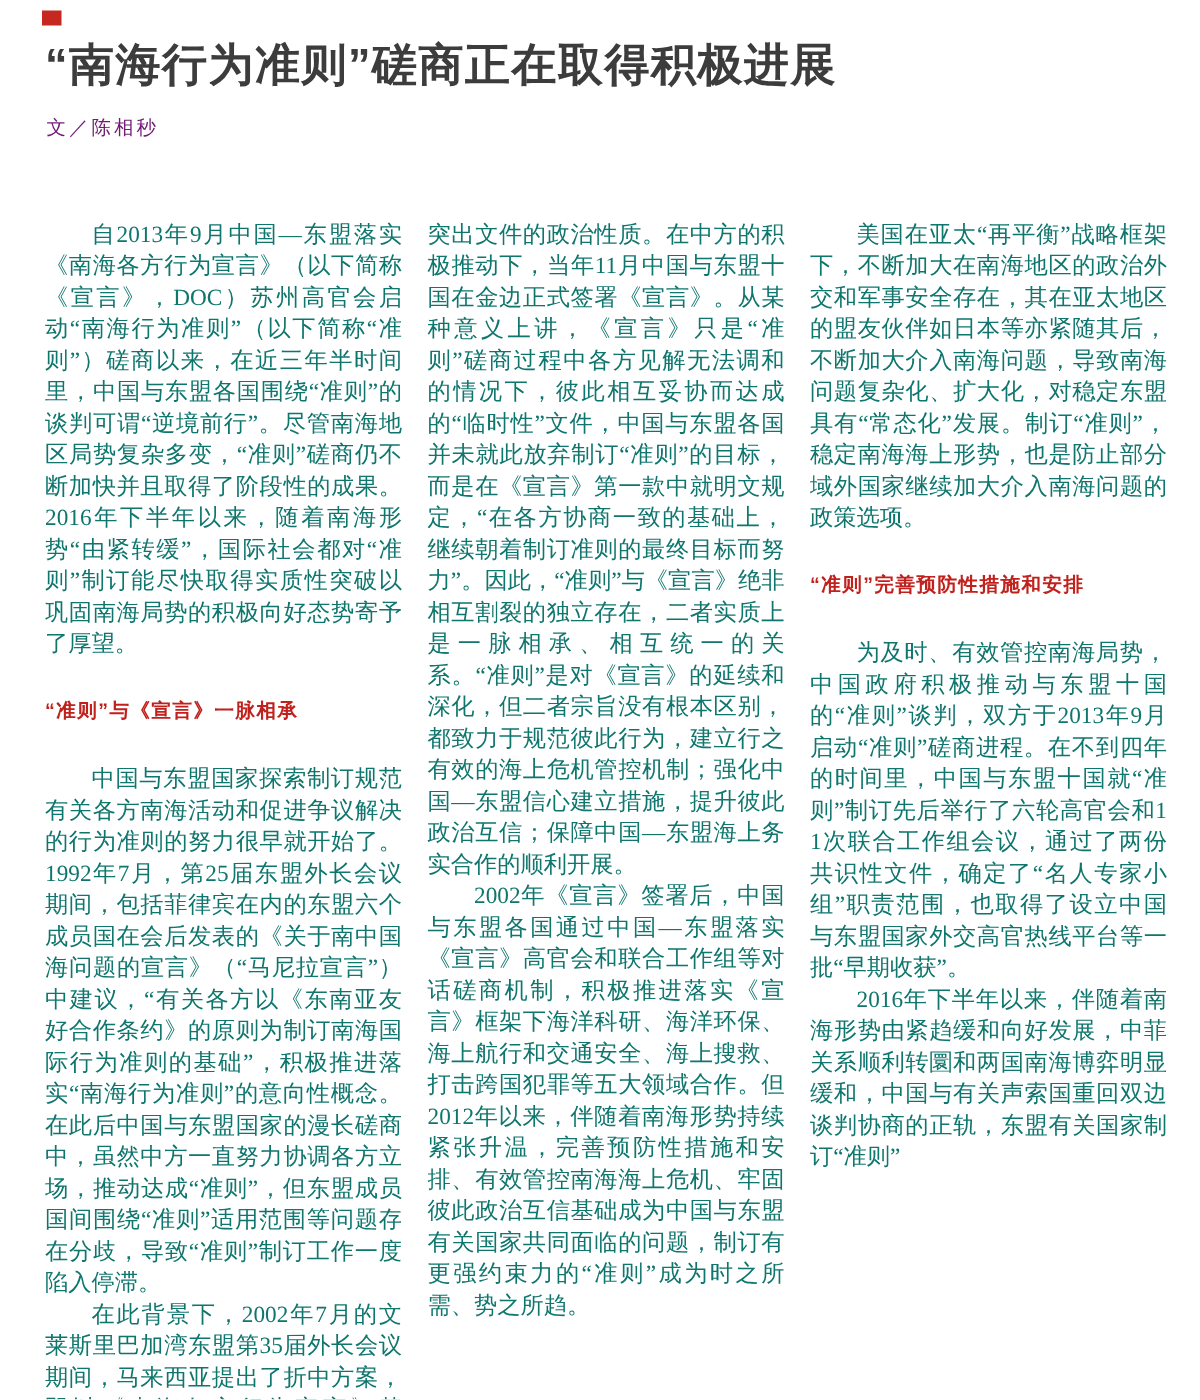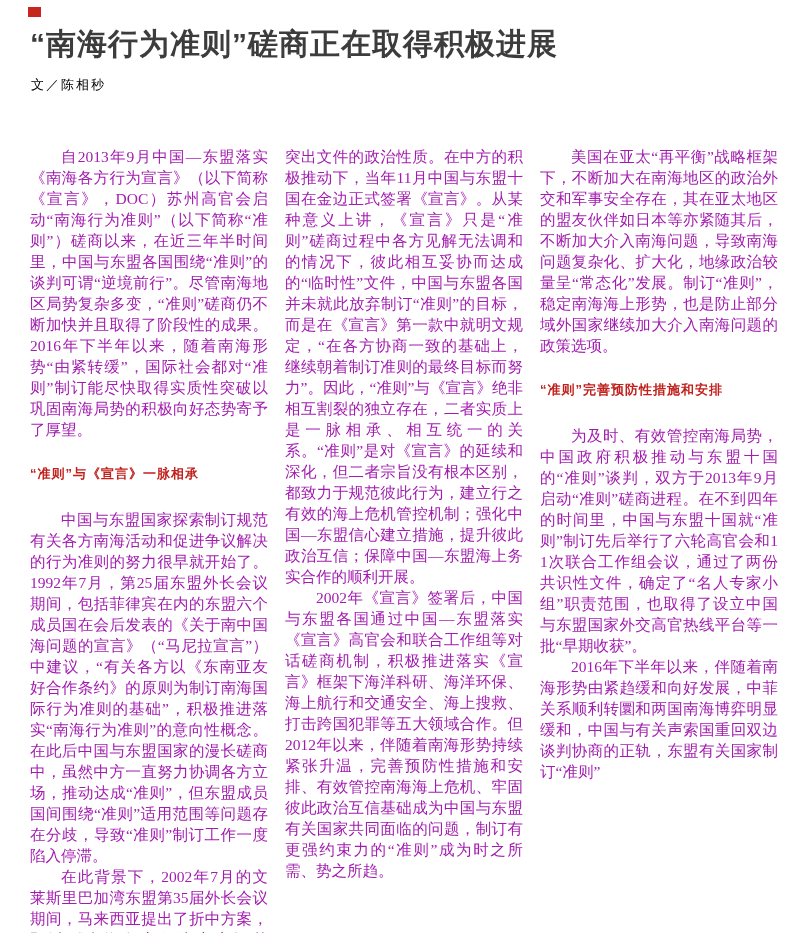--- a/index.html
+++ b/index.html
@@ -36,39 +36,39 @@
     color: #3c3c3c;
   }
 
   .byline {
     position: absolute;
     left: 31px;
     top: 76px;
     font-family: "Liberation Sans", "DejaVu Sans", sans-serif;
     font-size: 13px;
     letter-spacing: 2px;
-    color: #000000;
+    color: #701a75;
   }
 
   .article {
     position: absolute;
     left: 30px;
     top: 146px;
     width: 748px;
     display: flex;
     gap: 17px;
   }
 
   .col { width: 238px; }
 
   .para {
     font-size: 15.5px;
     line-height: 21px;
     text-align: justify;
-    color: #a21caf;
+    color: #0f766e;
     word-break: break-all;
   }
 
   .para.indent { text-indent: 2em; }
 
   .subhead {
     font-family: "Liberation Sans", "DejaVu Sans", sans-serif;
     font-weight: 700;
     font-size: 13px;
     letter-spacing: 1px;
@@ -95,20 +95,20 @@
       <p class="para indent">中国与东盟国家探索制订规范有关各方南海活动和促进争议解决的行为准则的努力很早就开始了。1992年7月，第25届东盟外长会议期间，包括菲律宾在内的东盟六个成员国在会后发表的《关于南中国海问题的宣言》（“马尼拉宣言”）中建议，“有关各方以《东南亚友好合作条约》的原则为制订南海国际行为准则的基础”，积极推进落实“南海行为准则”的意向性概念。在此后中国与东盟国家的漫长磋商中，虽然中方一直努力协调各方立场，推动达成“准则”，但东盟成员国间围绕“准则”适用范围等问题存在分歧，导致“准则”制订工作一度陷入停滞。</p>
       <p class="para indent">在此背景下，2002年7月的文莱斯里巴加湾东盟第35届外长会议期间，马来西亚提出了折中方案，即以《南海各方行为宣言》替代“准则”，并</p>
     </div>
 
     <div class="col">
       <p class="para">突出文件的政治性质。在中方的积极推动下，当年11月中国与东盟十国在金边正式签署《宣言》。从某种意义上讲，《宣言》只是“准则”磋商过程中各方见解无法调和的情况下，彼此相互妥协而达成的“临时性”文件，中国与东盟各国并未就此放弃制订“准则”的目标，而是在《宣言》第一款中就明文规定，“在各方协商一致的基础上，继续朝着制订准则的最终目标而努力”。因此，“准则”与《宣言》绝非相互割裂的独立存在，二者实质上是一脉相承、相互统一的关系。“准则”是对《宣言》的延续和深化，但二者宗旨没有根本区别，都致力于规范彼此行为，建立行之有效的海上危机管控机制；强化中国—东盟信心建立措施，提升彼此政治互信；保障中国—东盟海上务实合作的顺利开展。</p>
       <p class="para indent">2002年《宣言》签署后，中国与东盟各国通过中国—东盟落实《宣言》高官会和联合工作组等对话磋商机制，积极推进落实《宣言》框架下海洋科研、海洋环保、海上航行和交通安全、海上搜救、打击跨国犯罪等五大领域合作。但2012年以来，伴随着南海形势持续紧张升温，完善预防性措施和安排、有效管控南海海上危机、牢固彼此政治互信基础成为中国与东盟有关国家共同面临的问题，制订有更强约束力的“准则”成为时之所需、势之所趋。</p>
     </div>
 
     <div class="col">
-      <p class="para indent">美国在亚太“再平衡”战略框架下，不断加大在南海地区的政治外交和军事安全存在，其在亚太地区的盟友伙伴如日本等亦紧随其后，不断加大介入南海问题，导致南海问题复杂化、扩大化，地缘政治较量呈“常态化”发展。制订“准则”，稳定南海海上形势，也是防止部分域外国家继续加大介入南海问题的政策选项。</p>
+      <p class="para indent">美国在亚太“再平衡”战略框架下，不断加大在南海地区的政治外交和军事安全存在，其在亚太地区的盟友伙伴如日本等亦紧随其后，不断加大介入南海问题，导致南海问题复杂化、扩大化，对稳定东盟具有“常态化”发展。制订“准则”，稳定南海海上形势，也是防止部分域外国家继续加大介入南海问题的政策选项。</p>
       <h3 class="subhead">“准则”完善预防性措施和安排</h3>
       <p class="para indent">为及时、有效管控南海局势，中国政府积极推动与东盟十国的“准则”谈判，双方于2013年9月启动“准则”磋商进程。在不到四年的时间里，中国与东盟十国就“准则”制订先后举行了六轮高官会和11次联合工作组会议，通过了两份共识性文件，确定了“名人专家小组”职责范围，也取得了设立中国与东盟国家外交高官热线平台等一批“早期收获”。</p>
       <p class="para indent">2016年下半年以来，伴随着南海形势由紧趋缓和向好发展，中菲关系顺利转圜和两国南海博弈明显缓和，中国与有关声索国重回双边谈判协商的正轨，东盟有关国家制订“准则”</p>
     </div>
 
   </div>
 </div>
 
 </body></html>

